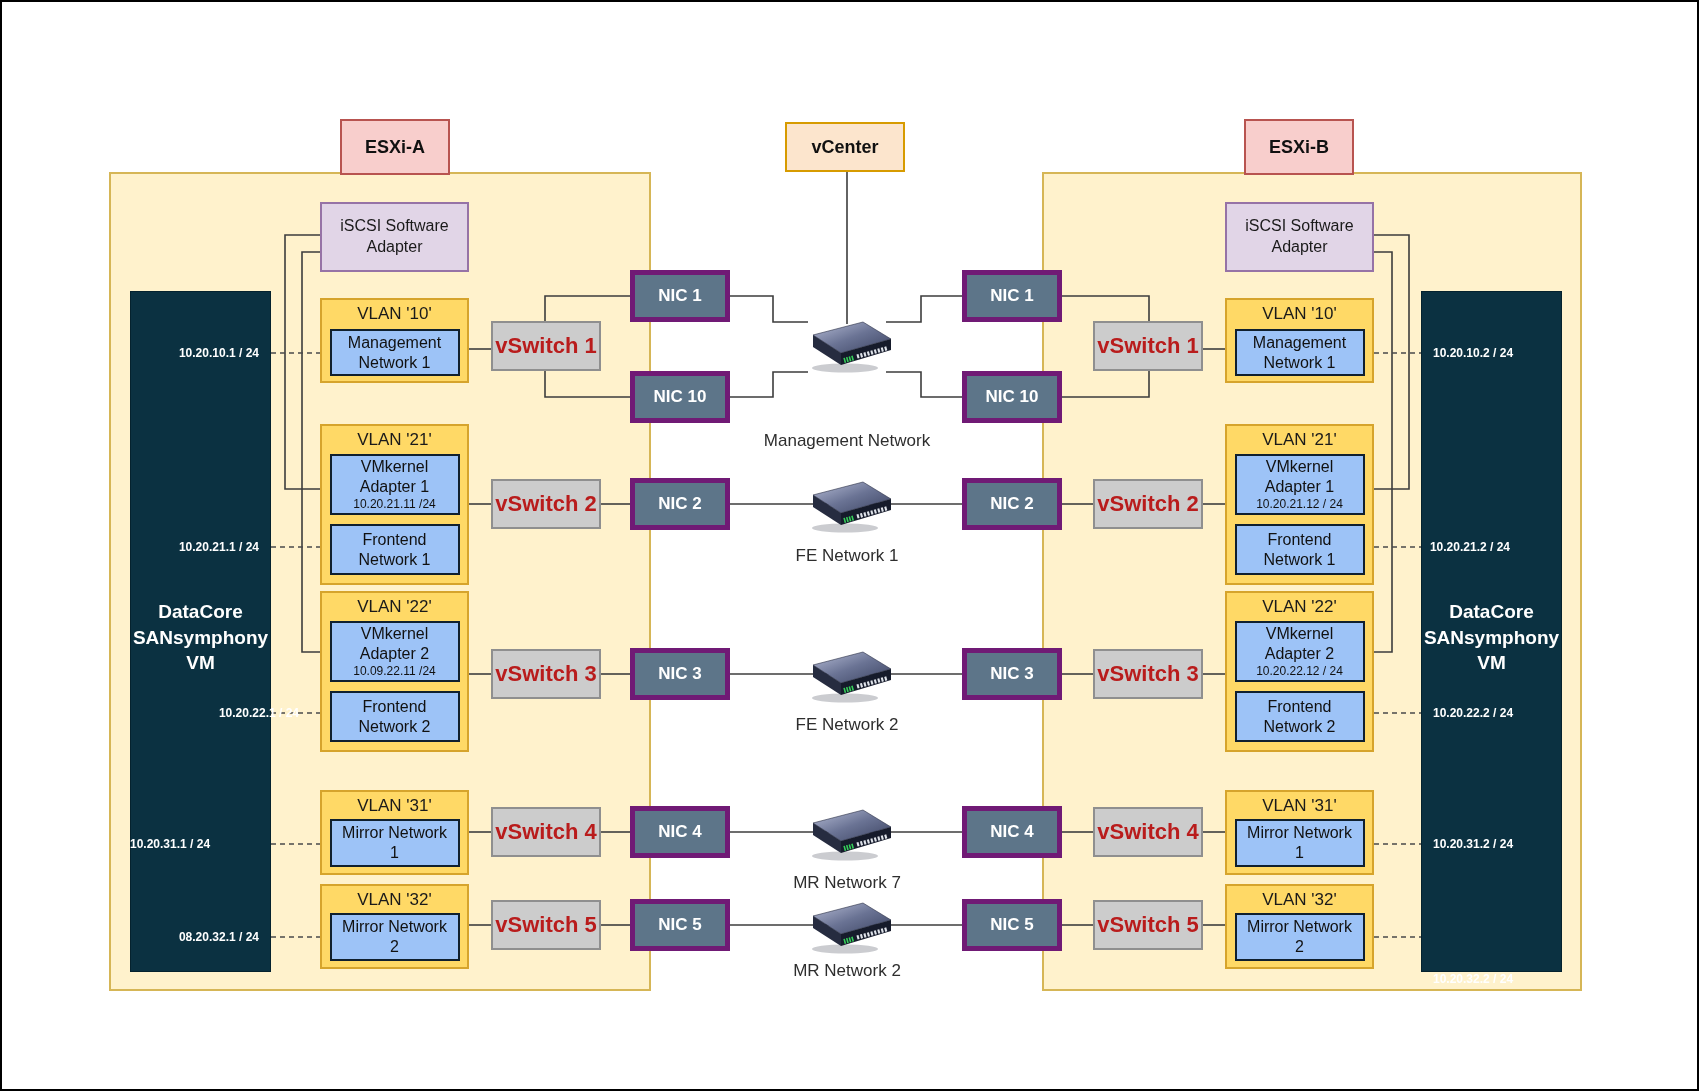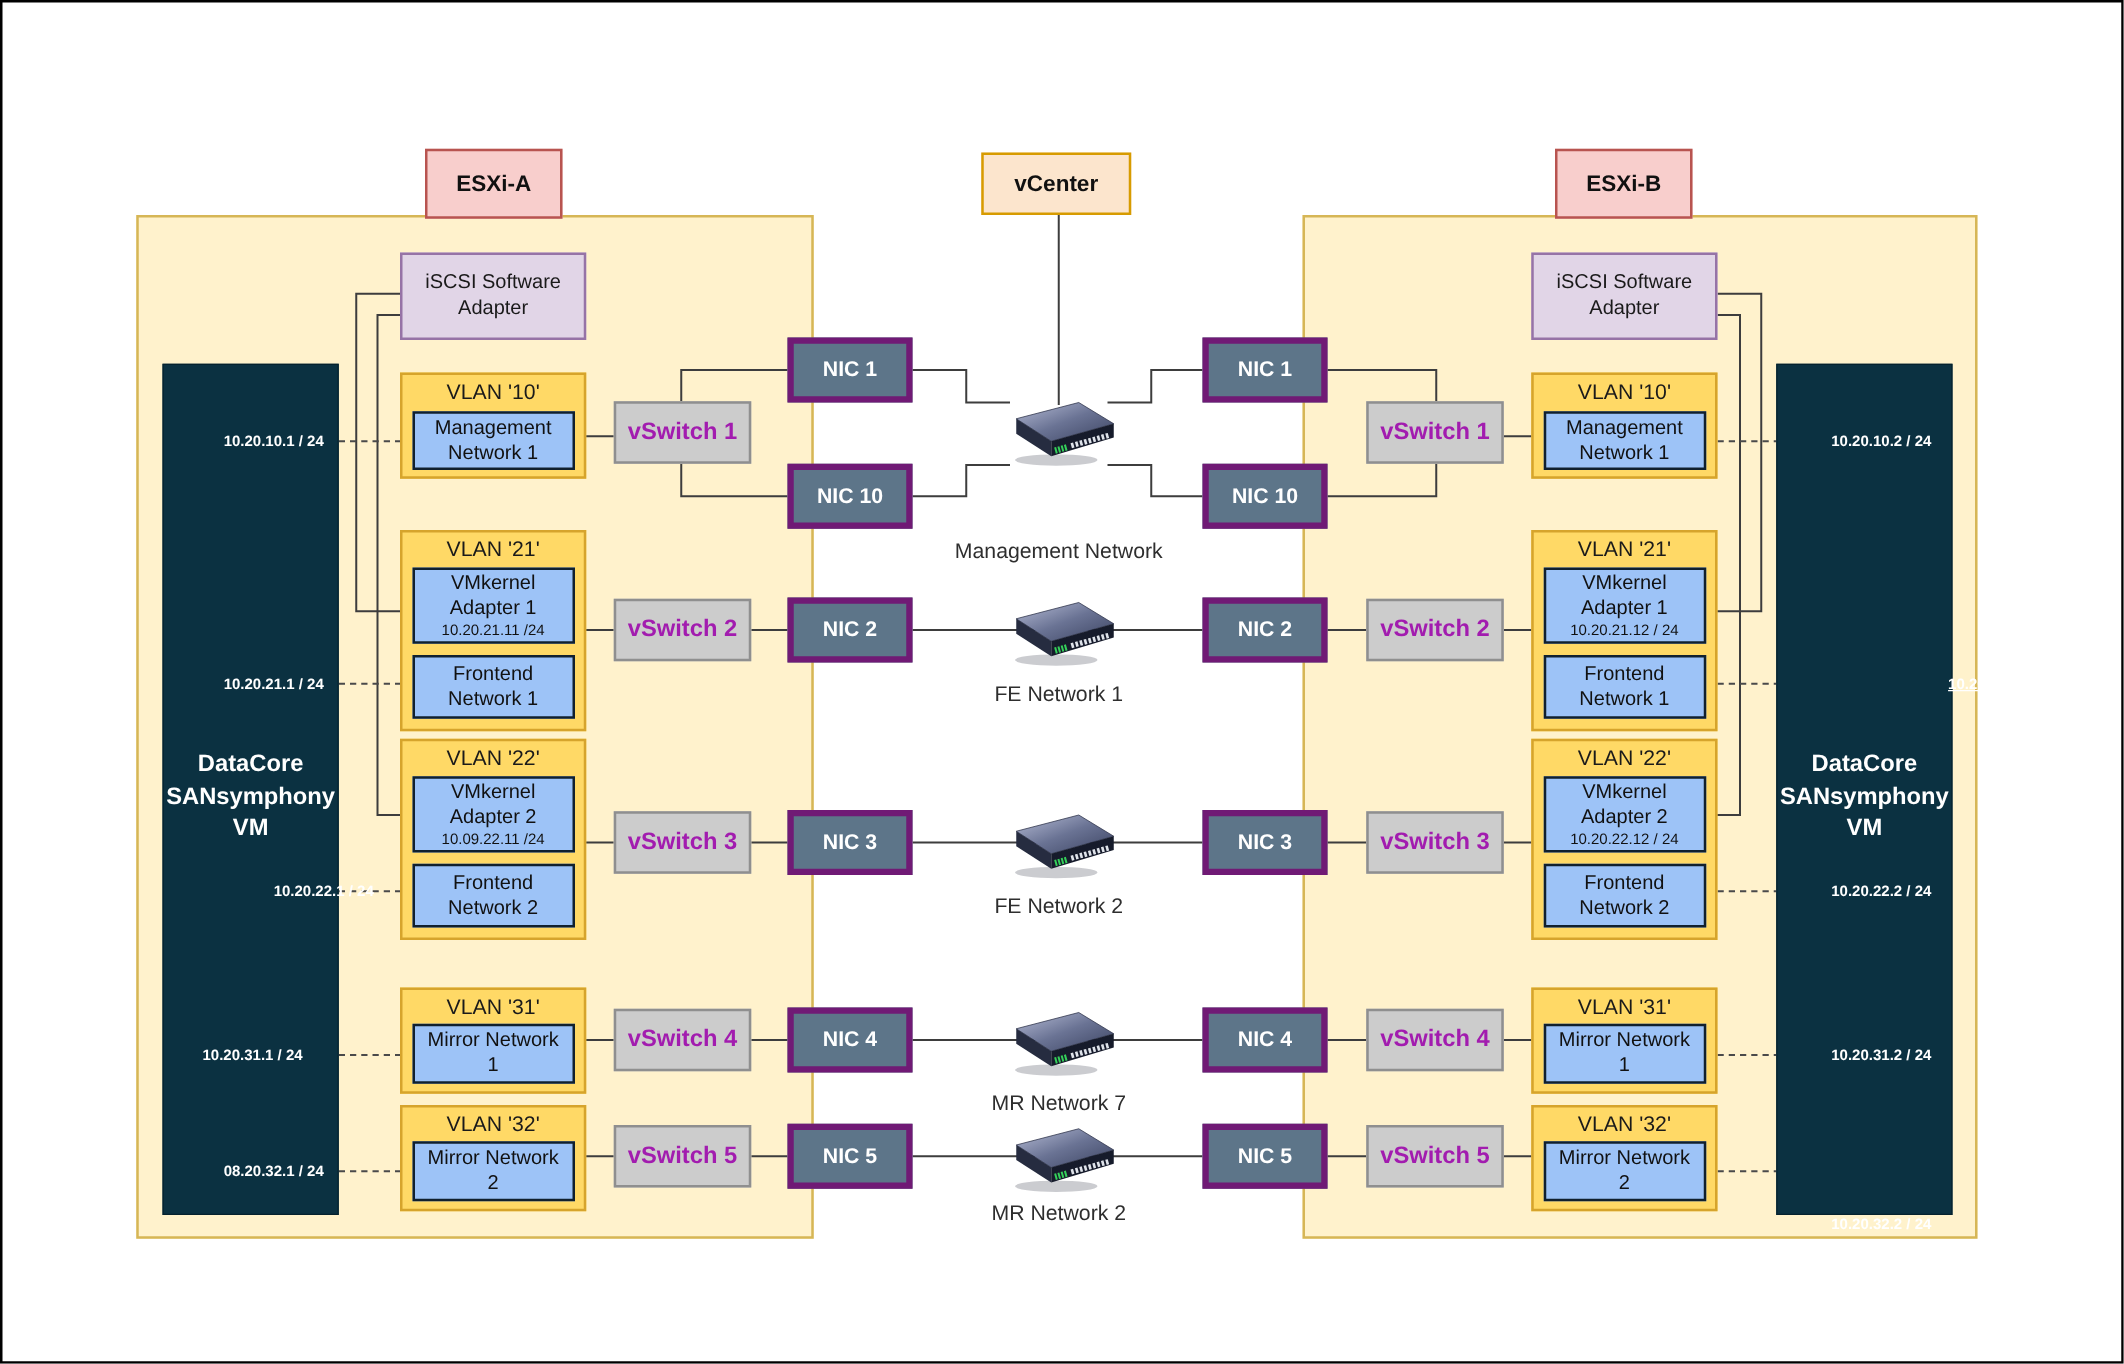--- a/index.html
+++ b/index.html
@@ -8,27 +8,27 @@
          font-family:"Liberation Sans",sans-serif;}
   .abs{position:absolute;box-sizing:border-box;}
   .node{display:flex;align-items:center;justify-content:center;text-align:center;}
   .pre{white-space:pre-line;}
   .host{background:#fff2cc;border:2px solid #d6b656;z-index:0;}
   .esxi{background:#f8cecc;border:2px solid #b85450;font-weight:bold;font-size:18px;color:#111;z-index:3;}
   .vcenter{background:#fce5cd;border:2px solid #d79b00;font-weight:bold;font-size:18px;color:#111;z-index:3;}
   .iscsi{background:#e1d5e7;border:2px solid #9673a6;font-size:16px;color:#1a1a1a;line-height:1.3;z-index:2;}
   .dark{background:#0b3141;border:1px solid #05222e;z-index:2;}
   .vmname{color:#fff;font-size:19px;font-weight:600;line-height:1.35;text-align:center;z-index:3;}
-  .iplabel{color:#fff;font-size:12px;font-weight:bold;line-height:16px;z-index:3;padding-left:32px;}
+  .iplabel{color:#fff;font-size:12px;font-weight:bold;line-height:16px;z-index:3;}
   .vlan{background:#ffd966;border:2px solid #d6a42c;z-index:2;}
   .vlantitle{font-size:17px;color:#1a1a1a;text-align:center;z-index:3;}
   .blue{background:#9dc3f7;border:2px solid #10202e;font-size:16px;color:#111;
         line-height:1.25;flex-direction:column;z-index:3;}
   .blue .ipline{font-size:12px;line-height:1.25;}
-  .vs{background:#cccccc;border:2px solid #8f8f8f;color:#a21caf;font-weight:bold;font-size:19px;z-index:2;}
+  .vs{background:#cccccc;border:2px solid #8f8f8f;color:#b91c1c;font-weight:bold;font-size:22px;z-index:2;}
   .nic{background:#5d7589;border:5px solid #701a75;color:#fff;font-weight:bold;font-size:17px;z-index:2;}
   .netlabel{font-size:17px;color:#2e2e2e;text-align:center;z-index:2;}
   svg.lines{position:absolute;left:0;top:0;z-index:1;}
 </style>
 </head>
 <body>
 
 <div class="stage" id="stage">
   <svg class="lines" id="wires" width="1699" height="1091">
       <defs>
@@ -194,21 +194,21 @@
     <div class="abs nic node" style="left: 628px; top: 646px; width: 100px; height: 52px;">NIC 3</div>
     <div class="abs nic node" style="left: 628px; top: 804px; width: 100px; height: 52px;">NIC 4</div>
     <div class="abs nic node" style="left: 628px; top: 897px; width: 100px; height: 52px;">NIC 5</div>
     <div class="abs host" style="left: 1040px; top: 170px; width: 540px; height: 819px;"></div>
     <div class="abs esxi node" style="left: 1242px; top: 117px; width: 110px; height: 56px;">ESXi-B</div>
     <div class="abs dark" style="left: 1419px; top: 289px; width: 141px; height: 681px;"></div>
     <div class="abs vmname pre" style="left: 1419px; top: 597px; width: 141px;">DataCore
 SANsymphony
 VM</div>
     <div class="abs iplabel" style="left: 1431px; width: 129px; text-align: left; top: 343px; height: 16px;">10.20.10.2 / 24</div>
-    <div class="abs iplabel" style="left: 1516px; width: 129px; text-align: center; top: 537px; height: 16px; text-decoration: underline;">10.20.21.2 / 24</div>
+    <div class="abs iplabel" style="left: 1379px; width: 129px; text-align: right; top: 537px; height: 16px;">10.20.21.2 / 24</div>
     <div class="abs iplabel" style="left: 1431px; width: 129px; text-align: left; top: 703px; height: 16px;">10.20.22.2 / 24</div>
     <div class="abs iplabel" style="left: 1431px; width: 129px; text-align: left; top: 834px; height: 16px;">10.20.31.2 / 24</div>
     <div class="abs iplabel" style="left: 1431px; width: 129px; text-align: left; top: 927px; height: 16px; margin-top: 42px;">10.20.32.2 / 24</div>
     <div class="abs iscsi node pre" style="left: 1223px; top: 200px; width: 149px; height: 70px;">iSCSI Software
 Adapter</div>
     <div class="abs vlan" style="left: 1223px; top: 296px; width: 149px; height: 85px;"></div>
     <div class="abs vlantitle" style="left: 1223px; top: 302px; width: 149px;">VLAN '10'</div>
     <div class="abs blue node" style="left: 1232.5px; top: 327px; width: 130px; height: 47px;">
       <span class="pre">Management
 Network 1</span>

